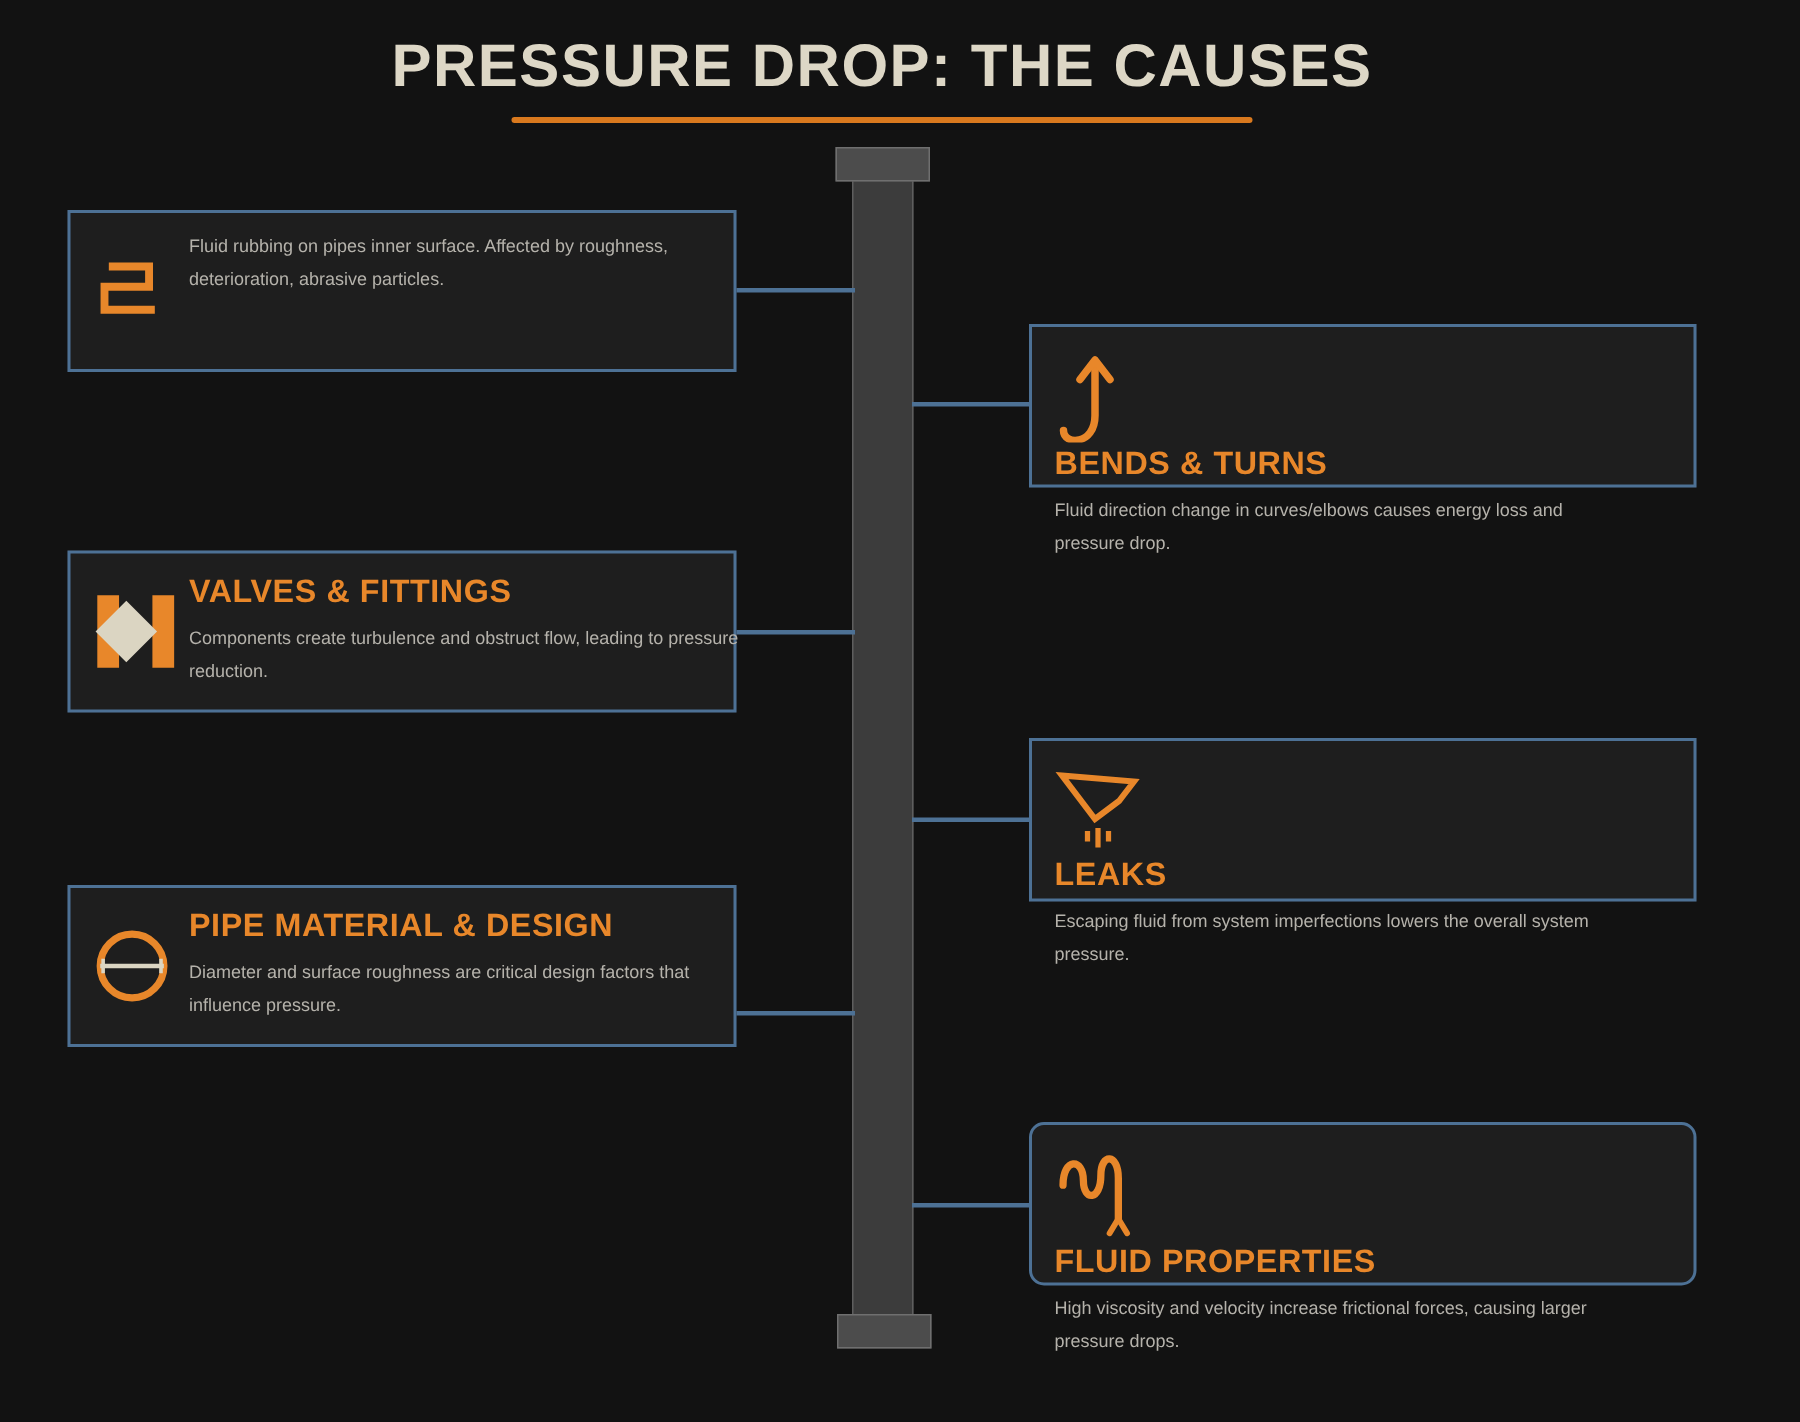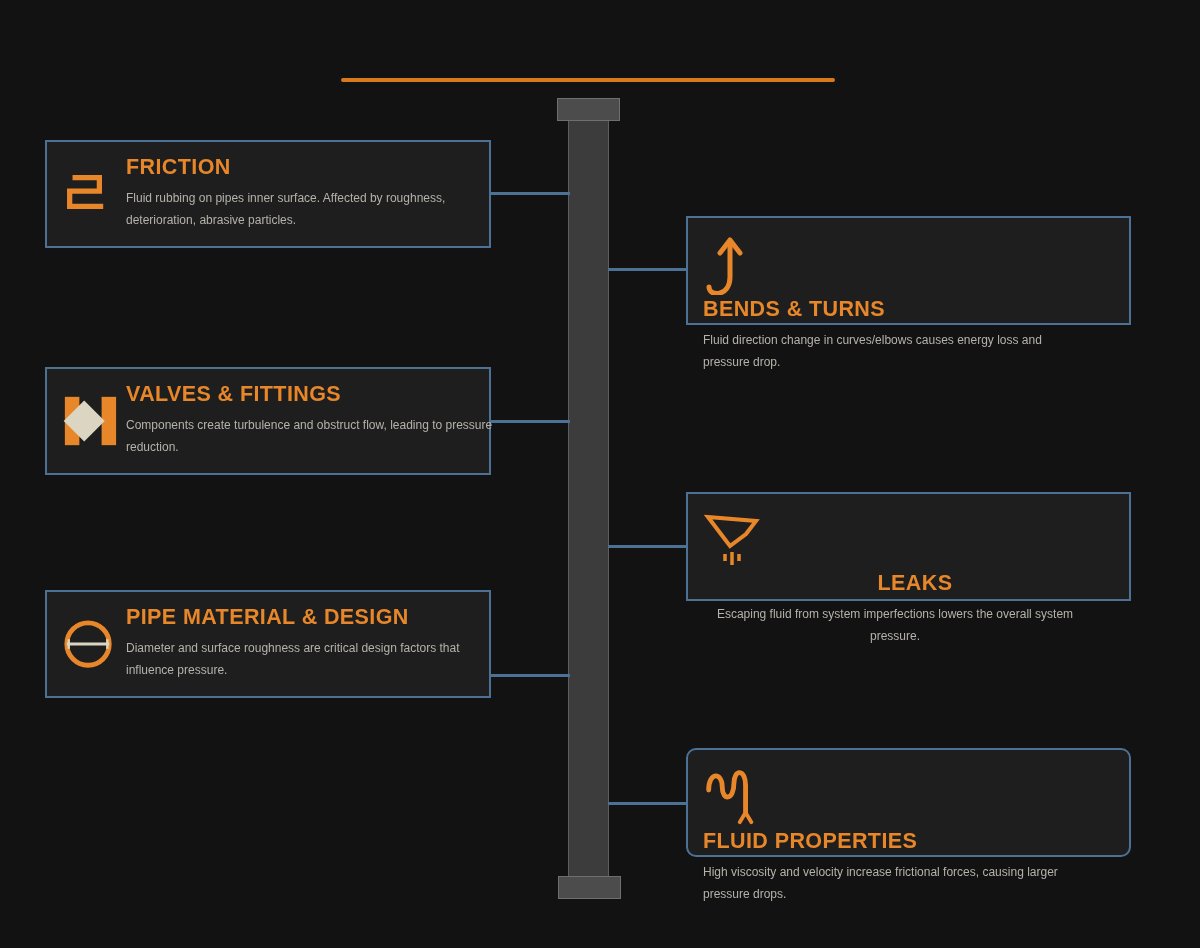--- a/index.html
+++ b/index.html
@@ -54,21 +54,21 @@
     display:flex;
     padding:11px 2px 11px 15px;
     z-index:2;
   }
   .card.left{left:45px;width:446px;height:108px;}
   .card.right{left:686px;width:445px;height:109px;flex-direction:column;}
   .card-friction{top:140px;}
   .card-valves{top:367px;justify-content:center;}
   .card-pipe-material{top:590px;}
   .card-bends{top:216px;}
-  .card-leaks{top:492px;text-align:center;}
+  .card-leaks{top:492px;}
   .card-fluid{top:748px;border-radius:10px;}
 
   .icon-box{
     width:64px;flex:0 0 64px;
     display:flex;align-items:center;justify-content:flex-start;
   }
   .card-text{flex:1;min-width:0;}
   .card-title{
     color:#E8872A;
     font-size:21.5px;font-weight:bold;letter-spacing:0.4px;
@@ -78,41 +78,41 @@
     color:#B5B2AB;
     font-size:12px;line-height:22px;
     width:384px;              
   }
 </style>
 </head>
 <body>
 
 <div class="canvas">
 
+  <h1 class="page-title">PRESSURE DROP: THE CAUSES</h1>
   <div class="title-underline"></div>
 
   <div class="pipe-body"></div>
   <div class="pipe-cap top"></div>
   <div class="pipe-cap bottom"></div>
 
   <div class="connector c-l1"></div>
   <div class="connector c-l2"></div>
   <div class="connector c-l3"></div>
   <div class="connector c-r1"></div>
   <div class="connector c-r2"></div>
   <div class="connector c-r3"></div>
 
   <div class="card left card-friction">
     <div class="icon-box">
       <svg width="46" height="46" viewBox="0 0 48 48">
         <polyline points="11,7 39,7 39,21 8,21 8,37 43,37" fill="none" stroke="#E8872A" stroke-width="5.5" stroke-linejoin="miter"></polyline>
       </svg>
     </div>
     <div class="card-text">
-      <div class="card-title">FRICTION</div>
       <div class="card-desc">Fluid rubbing on pipes inner surface. Affected by roughness, deterioration, abrasive particles.</div>
     </div>
   </div>
 
   <div class="card left card-valves">
     <div class="icon-box">
       <svg width="56" height="58" viewBox="0 0 56 60">
         <rect x="2" y="5" width="15" height="50" fill="#E8872A"></rect>
         <rect x="40" y="5" width="15" height="50" fill="#E8872A"></rect>
         <rect x="7" y="15" width="30" height="30" transform="rotate(45 22 30)" fill="#DBD5C2"></rect>

